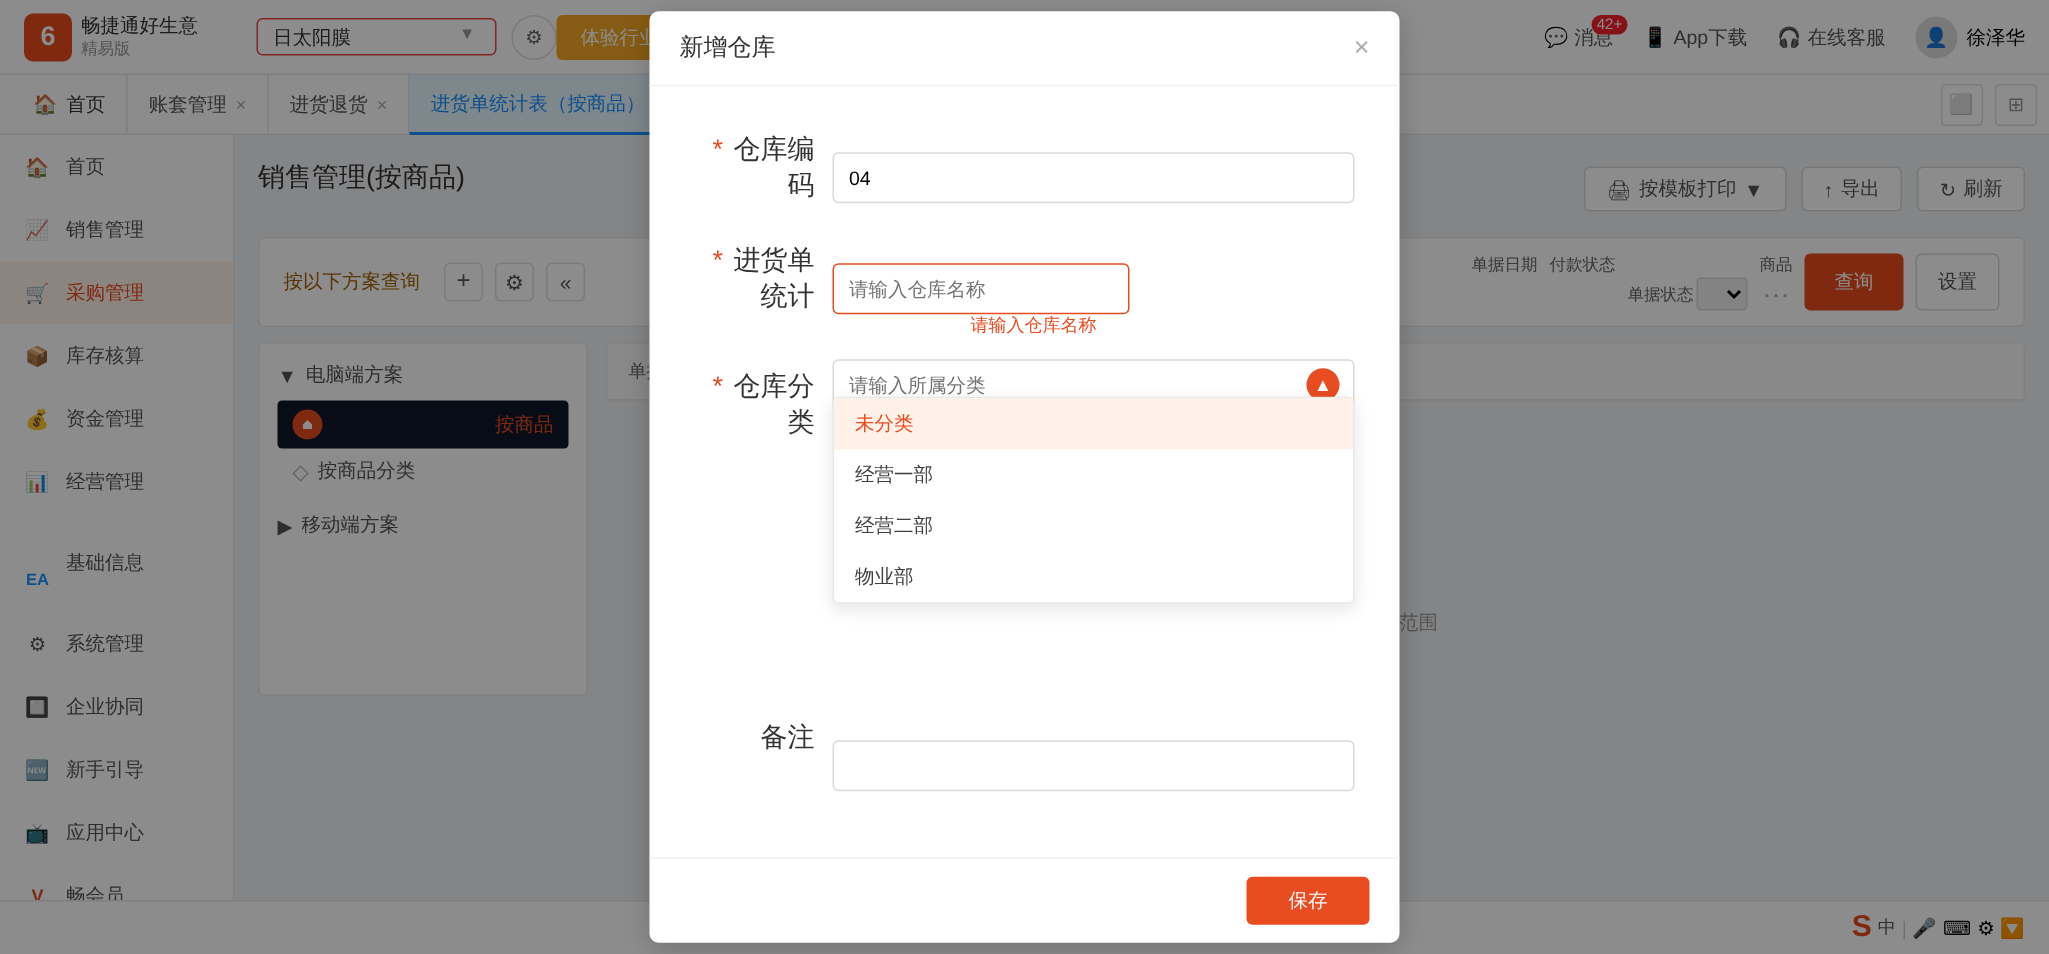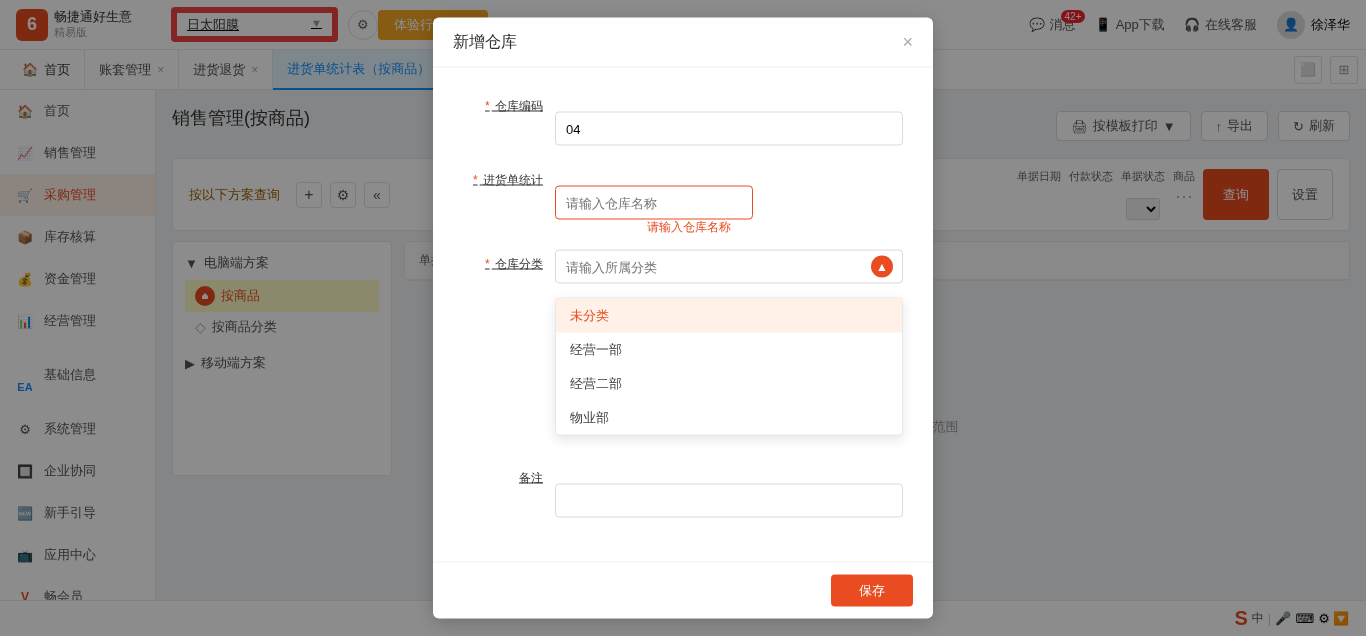--- a/index.html
+++ b/index.html
@@ -26,22 +26,22 @@
       width: 32px; height: 32px;
       background: #e84c20;
       border-radius: 6px;
       display: flex; align-items: center; justify-content: center;
       color: white; font-weight: bold; font-size: 18px;
     }
     .logo-text { font-size: 13px; color: #333; line-height: 1.3; }
     .logo-sub { font-size: 11px; color: #999; }
     .header-search {
       display: flex; align-items: flex-start;
-      border: 6px solid #ef4444; border-radius: 4px;
-      padding: 4px 10px; min-width: 160px; margin-right: 10px; text-decoration: underline;
+      border: 1px solid #ef4444; border-radius: 4px;
+      padding: 4px 10px; min-width: 160px; margin-right: 10px;
     }
     .header-search input { border: none; outline: none; font-size: 13px; color: #333; width: 120px; }
     .header-dropdown-arrow { color: #999; margin-left: 4px; font-size: 11px; }
     .gear-btn {
       width: 30px; height: 30px; border-radius: 50%; border: 1px solid #e0e0e0;
       display: flex; align-items: center; justify-content: center; cursor: pointer; color: #666;
     }
     .experience-btn {
       background: #f5a623; color: white; border: none; border-radius: 4px;
       padding: 6px 16px; cursor: pointer; font-size: 13px;
@@ -104,21 +104,21 @@
     .content-header { display: flex; align-items: center; justify-content: space-between; margin-bottom: 12px; }
     .content-actions { display: flex; gap: 10px; }
     .btn-orange { background: #e84c20; color: white; border: none; border-radius: 4px; padding: 6px 20px; cursor: pointer; font-size: 13px; }
     .btn-outline { background: white; color: #555; border: 1px solid #d9d9d9; border-radius: 4px; padding: 5px 14px; cursor: pointer; font-size: 13px; display: flex; align-items: center; gap: 5px; }
 
     
     .panel-layout { display: flex; gap: 12px; }
     .left-panel { width: 220px; background: #fff; border: 1px solid #e8e8e8; border-radius: 4px; padding: 12px; }
     .panel-section-title { font-size: 13px; color: #555; margin-bottom: 8px; display: flex; align-items: center; gap: 6px; }
     .scheme-item { padding: 6px 10px; cursor: pointer; font-size: 13px; color: #555; border-radius: 3px; display: flex; align-items: center; gap: 6px; }
-    .scheme-item.active { background: #fef9c3; color: #e84c20; }
+    .scheme-item.active { background: #0f172a; color: #e84c20; justify-content: space-between; }
     .scheme-badge { width: 18px; height: 18px; border-radius: 50%; background: #e84c20; color: white; font-size: 10px; display: flex; align-items: center; justify-content: center; }
     .right-panel { flex: 1; }
 
     .table-area { background: #fff; border: 1px solid #e8e8e8; border-radius: 4px; }
     .table-header { display: flex; background: #fafafa; border-bottom: 1px solid #e8e8e8; }
     .th { padding: 10px 14px; font-size: 12px; color: #666; font-weight: 500; flex: 1; }
     .th.wide { flex: 2; }
 
     
     .modal-backdrop {
@@ -139,41 +139,41 @@
     }
     .modal-header {
       display: flex; align-items: center; justify-content: space-between;
       padding: 14px 20px;
       border-bottom: 1px solid #f0f0f0;
     }
     .modal-title { font-size: 16px; color: #333; font-weight: 500; }
     .modal-close { color: #aaa; cursor: pointer; font-size: 18px; }
     .modal-body { padding: 24px 30px; }
     .form-row { display: flex; align-items: flex-start; margin-bottom: 20px; position: relative; }
-    .form-label { width: 80px; text-align: right; margin-right: 12px; padding-top: 6px; font-size: 12px; color: #333; flex-shrink: 0; text-decoration: underline; }
+    .form-label { width: 80px; text-align: right; margin-right: 12px; padding-top: 6px; font-size: 18px; color: #333; flex-shrink: 0; }
     .required-star { color: #e84c20; margin-right: 2px; }
     .form-input {
       flex: 1; height: 34px; border: 1px solid #d9d9d9; border-radius: 4px;
       padding: 0 10px; font-size: 13px; outline: none; margin-top: 20px;
     }
     .form-input.error { border-color: #e84c20; }
     .error-msg { color: #e84c20; font-size: 12px; position: absolute; bottom: -16px; left: 92px; }
     .form-input-wrap { flex: 1; position: relative; }
     .dropdown-wrap { position: relative; flex: 1; }
     .dropdown-input {
       width: 100%; height: 34px; border: 1px solid #d9d9d9; border-radius: 4px;
       padding: 0 34px 0 10px; font-size: 13px; outline: none; background: white; cursor: pointer;
     }
     .dropdown-icon {
       position: absolute; right: 10px; top: 50%; transform: translateY(-50%);
       width: 22px; height: 22px; background: #e84c20; border-radius: 50%;
       display: flex; align-items: center; justify-content: center; color: white; font-size: 12px;
     }
     .dropdown-list {
-      position: absolute; top: 48px; left: 0; width: 100%;
+      position: absolute; top: 25px; left: 0; width: 100%;
       background: white; border: 1px solid #e8e8e8; border-radius: 4px;
       box-shadow: 0 4px 12px rgba(0,0,0,0.1); z-index: 300;
     }
     .dropdown-option {
       padding: 8px 14px; cursor: pointer; font-size: 13px; color: #404040;
     }
     .dropdown-option.selected { background: #fff0e8; color: #e84c20; }
     .modal-footer {
       display: flex; justify-content: flex-end; gap: 10px;
       padding: 12px 20px; border-top: 1px solid #f0f0f0;
@@ -329,21 +329,21 @@
         <button style="width:26px;height:26px;border:1px solid #e0e0e0;background:#fff;border-radius:4px;cursor:pointer;font-size:14px;display:flex;align-items:center;justify-content:center;color:#555;">⚙</button>
         <button style="width:26px;height:26px;border:1px solid #e0e0e0;background:#fff;border-radius:4px;cursor:pointer;font-size:14px;display:flex;align-items:center;justify-content:center;color:#555;">«</button>
       </div>
       <div style="margin-left:auto;display:flex;gap:8px;">
         <div style="display:flex;flex-direction:column;align-items:center;gap:2px;font-size:11px;color:#666;">
           <span>单据日期</span>
         </div>
         <div style="display:flex;flex-direction:column;align-items:center;gap:2px;font-size:11px;color:#666;">
           <span>付款状态</span>
         </div>
-        <div style="display:flex;flex-direction:column;align-items:center;gap:14px;font-size:11px;color:#666;">
+        <div style="display:flex;flex-direction:row;align-items:center;gap:2px;font-size:11px;color:#666;margin-top:16px;">
           <span>单据状态</span>
           <select style="border:1px solid #d9d9d9;border-radius:3px;padding:2px 6px;font-size:12px;"></select>
         </div>
         <div style="display:flex;flex-direction:column;align-items:center;gap:2px;font-size:11px;color:#666;">
           <span>商品</span>
           <span style="font-size:18px;color:#aaa;">···</span>
         </div>
         <button class="btn-orange">查询</button>
         <button class="btn-outline">设置</button>
       </div>

